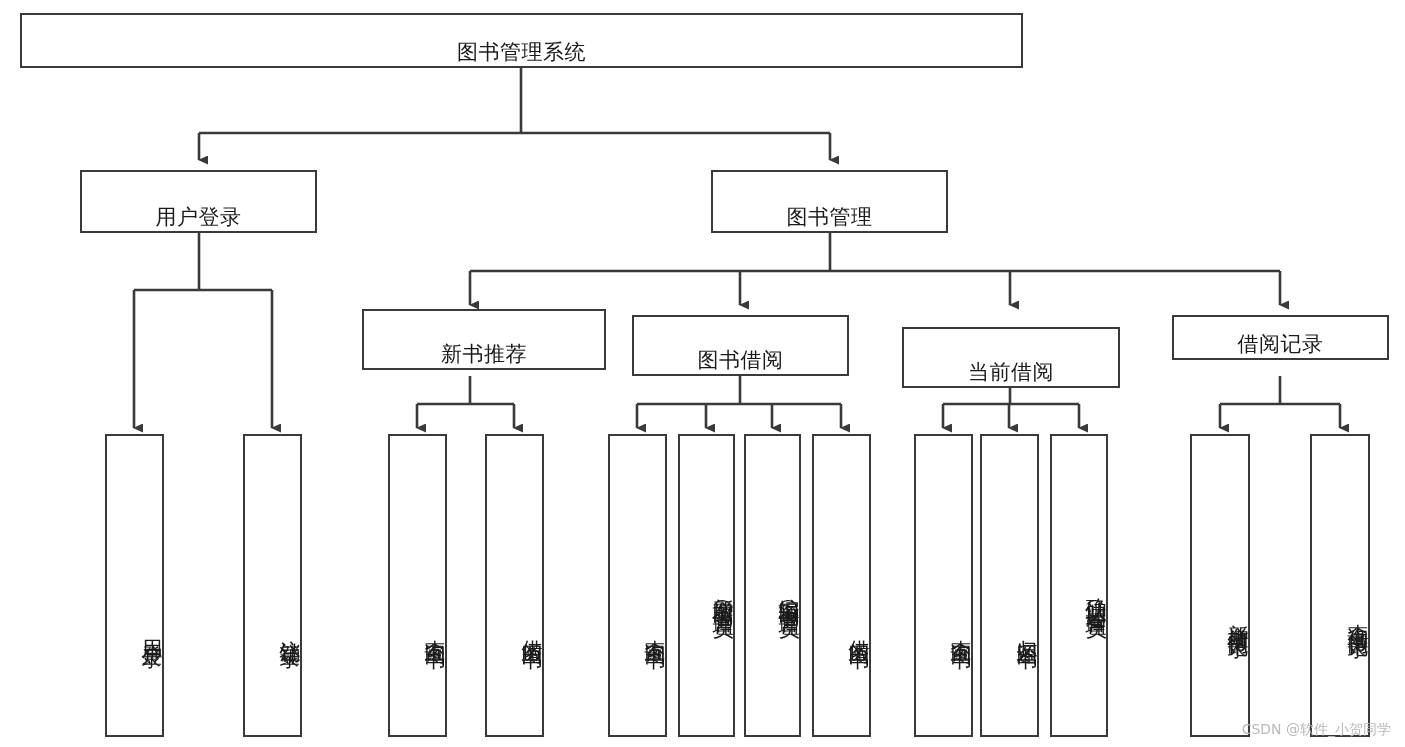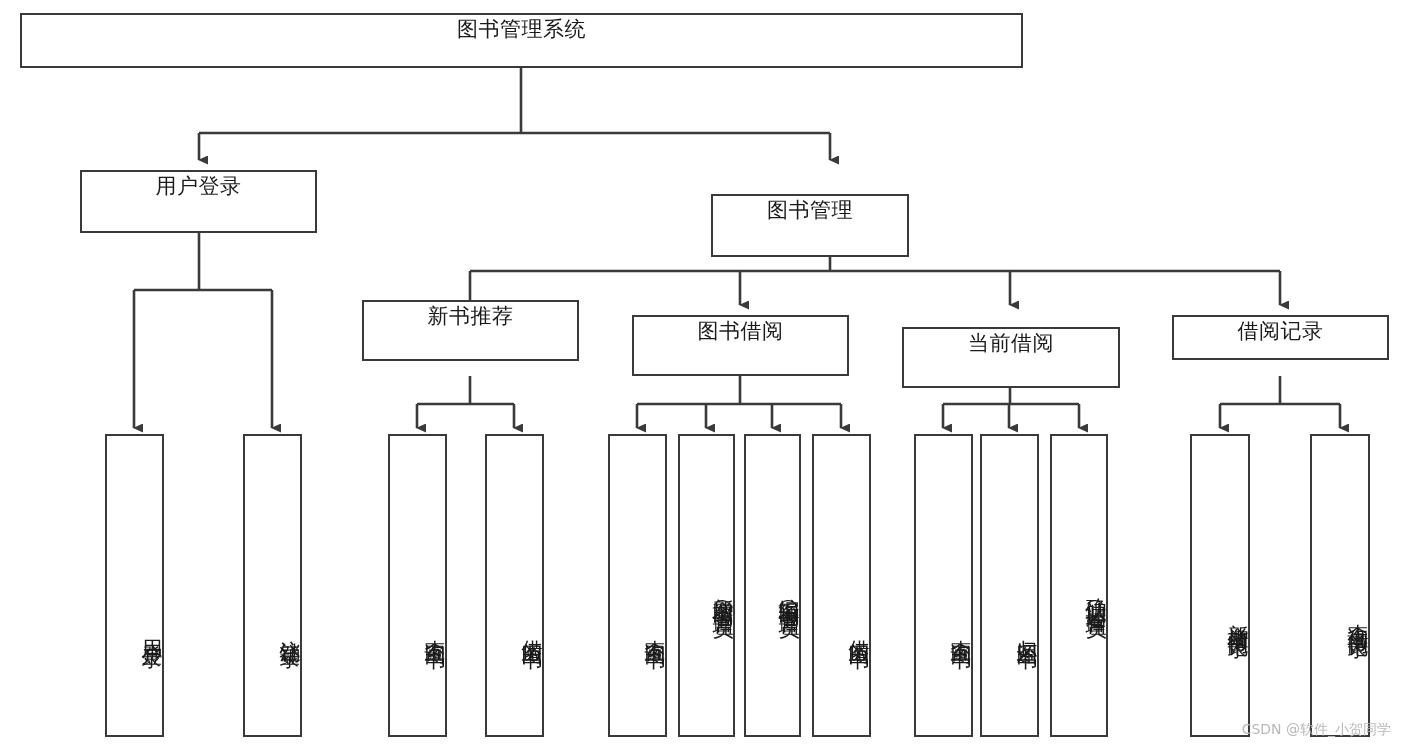--- a/index.html
+++ b/index.html
@@ -23,21 +23,21 @@
     top: 0;
     width: 1405px;
     height: 747px;
   }
   .node-box {
     position: absolute;
     box-sizing: border-box;
     border: 2px solid #3a3a3a;
     background: #ffffff;
     display: flex;
-    align-items: flex-start;
+    align-items: flex-end;
     justify-content: center;
     color: #1a1a1a;
   }
   .node-h {
     font-size: 21px;
     letter-spacing: 0.5px;
   }
   .node-v {
     writing-mode: vertical-rl;
     text-orientation: upright;
@@ -119,25 +119,25 @@
     </g>
   </svg>
 
   <div class="node-box node-h" style="left:20px; top:13px; width:1003px; height:55px;">
     <span>图书管理系统</span>
   </div>
 
   <div class="node-box node-h" style="left:80px; top:170px; width:237px; height:63px;">
     <span>用户登录</span>
   </div>
-  <div class="node-box node-h" style="left:711px; top:170px; width:198px; height:63px;margin-top:24px;">
+  <div class="node-box node-h" style="left:711px; top:170px; width:237px; height:63px;">
     <span>图书管理</span>
   </div>
 
-  <div class="node-box node-h" style="left:362px; top:300px; width:217px; height:61px;">
+  <div class="node-box node-h" style="left:362px; top:309px; width:244px; height:61px;">
     <span>新书推荐</span>
   </div>
   <div class="node-box node-h" style="left:632px; top:315px; width:217px; height:61px;">
     <span>图书借阅</span>
   </div>
   <div class="node-box node-h" style="left:902px; top:327px; width:218px; height:61px;">
     <span>当前借阅</span>
   </div>
   <div class="node-box node-h" style="left:1172px; top:315px; width:217px; height:45px;">
     <span>借阅记录</span>

